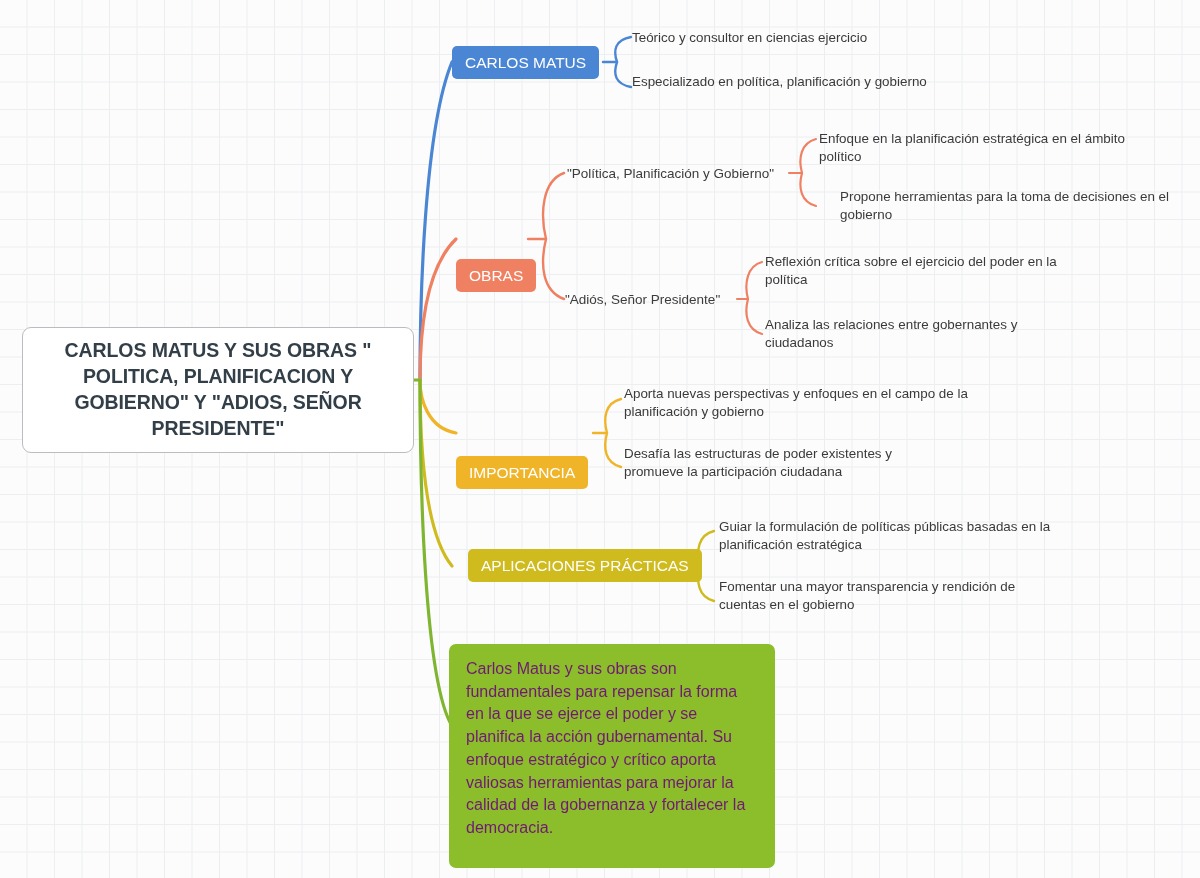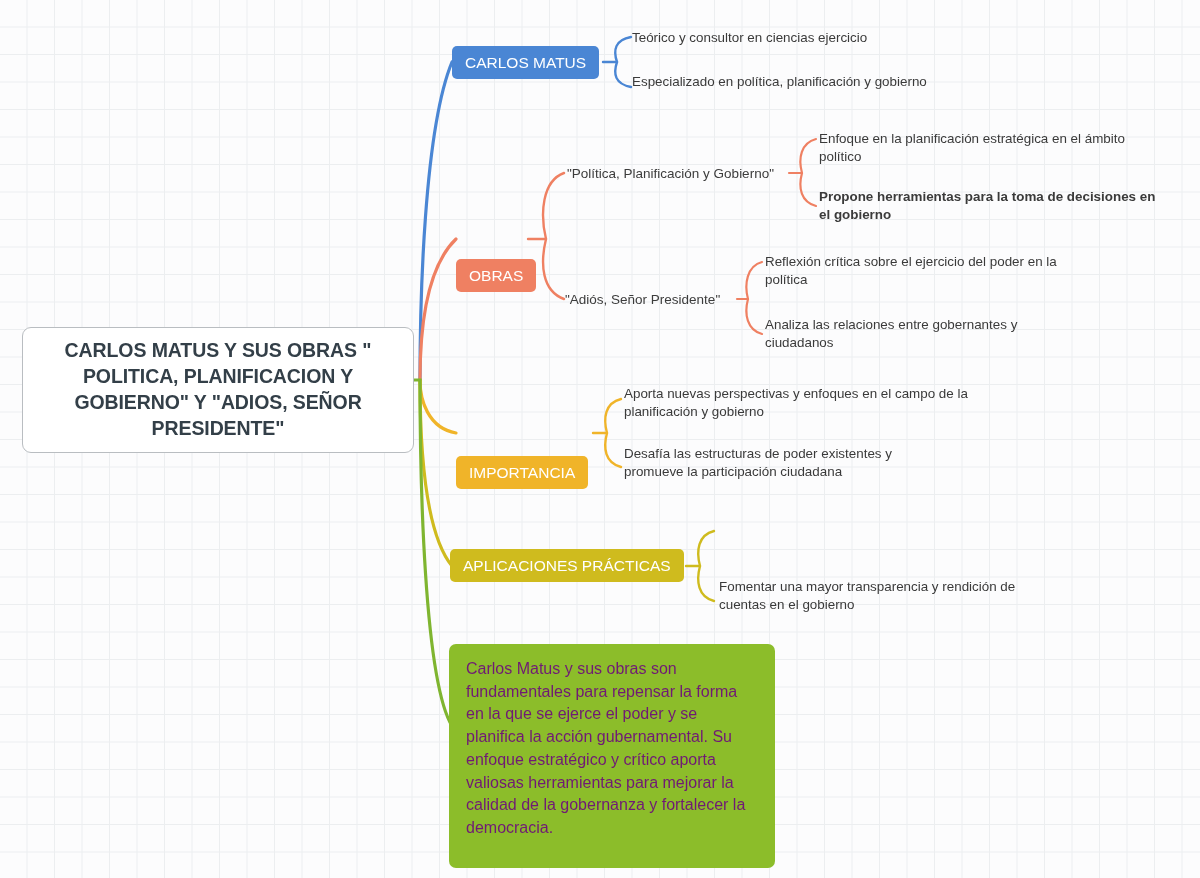--- a/index.html
+++ b/index.html
@@ -153,34 +153,35 @@
   </div>
   <div class="leaf" style="left:632px; top:29px; width:320px;">Teórico y consultor en ciencias ejercicio</div>
   <div class="leaf" style="left:632px; top:73px; width:360px;">Especializado en política, planificación y gobierno</div>
 
   <div class="chip chip-orange" style="left:456px; top:222px;margin-top:37px;">
     <span>OBRAS</span>
   </div>
 
   <div class="subtopic" style="left:567px; top:165px;">"Política, Planificación y Gobierno"</div>
   <div class="leaf" style="left:819px; top:130px; width:345px;">Enfoque en la planificación estratégica en el ámbito político</div>
-  <div class="leaf" style="left:819px; top:188px; width:350px;font-weight:bold;">Propone herramientas para la toma de decisiones en el gobierno</div>
+  <div class="leaf" style="left:840px; top:188px; width:350px;">Propone herramientas para la toma de decisiones en el gobierno</div>
 
   <div class="subtopic" style="left:565px; top:291px;">"Adiós, Señor Presidente"</div>
   <div class="leaf" style="left:765px; top:253px; width:320px;">Reflexión crítica sobre el ejercicio del poder en la política</div>
   <div class="leaf" style="left:765px; top:316px; width:290px;">Analiza las relaciones entre gobernantes y ciudadanos</div>
 
   <div class="chip chip-amber" style="left:456px; top:416px;margin-top:40px;">
     <span>IMPORTANCIA</span>
   </div>
   <div class="leaf" style="left:624px; top:385px; width:345px;">Aporta nuevas perspectivas y enfoques en el campo de la planificación y gobierno</div>
   <div class="leaf" style="left:624px; top:445px; width:310px;">Desafía las estructuras de poder existentes y promueve la participación ciudadana</div>
 
-  <div class="chip chip-olive" style="left:450px; top:549px;text-align:right;">
+  <div class="chip chip-olive" style="left:468px; top:549px;text-align:right;">
     <span>APLICACIONES PRÁCTICAS</span>
   </div>
+  <div class="leaf" style="left:719px; top:518px; width:350px;">Guiar la formulación de políticas públicas basadas en la planificación estratégica</div>
   <div class="leaf" style="left:719px; top:578px; width:330px;">Fomentar una mayor transparencia y rendición de cuentas en el gobierno</div>
 
   <div class="conclusion">
     <span>Carlos Matus y sus obras son fundamentales para repensar la forma en la que se ejerce el poder y se planifica la acción gubernamental. Su enfoque estratégico y crítico aporta valiosas herramientas para mejorar la calidad de la gobernanza y fortalecer la democracia.</span>
   </div>
 
 </div>
 
 </body></html>

